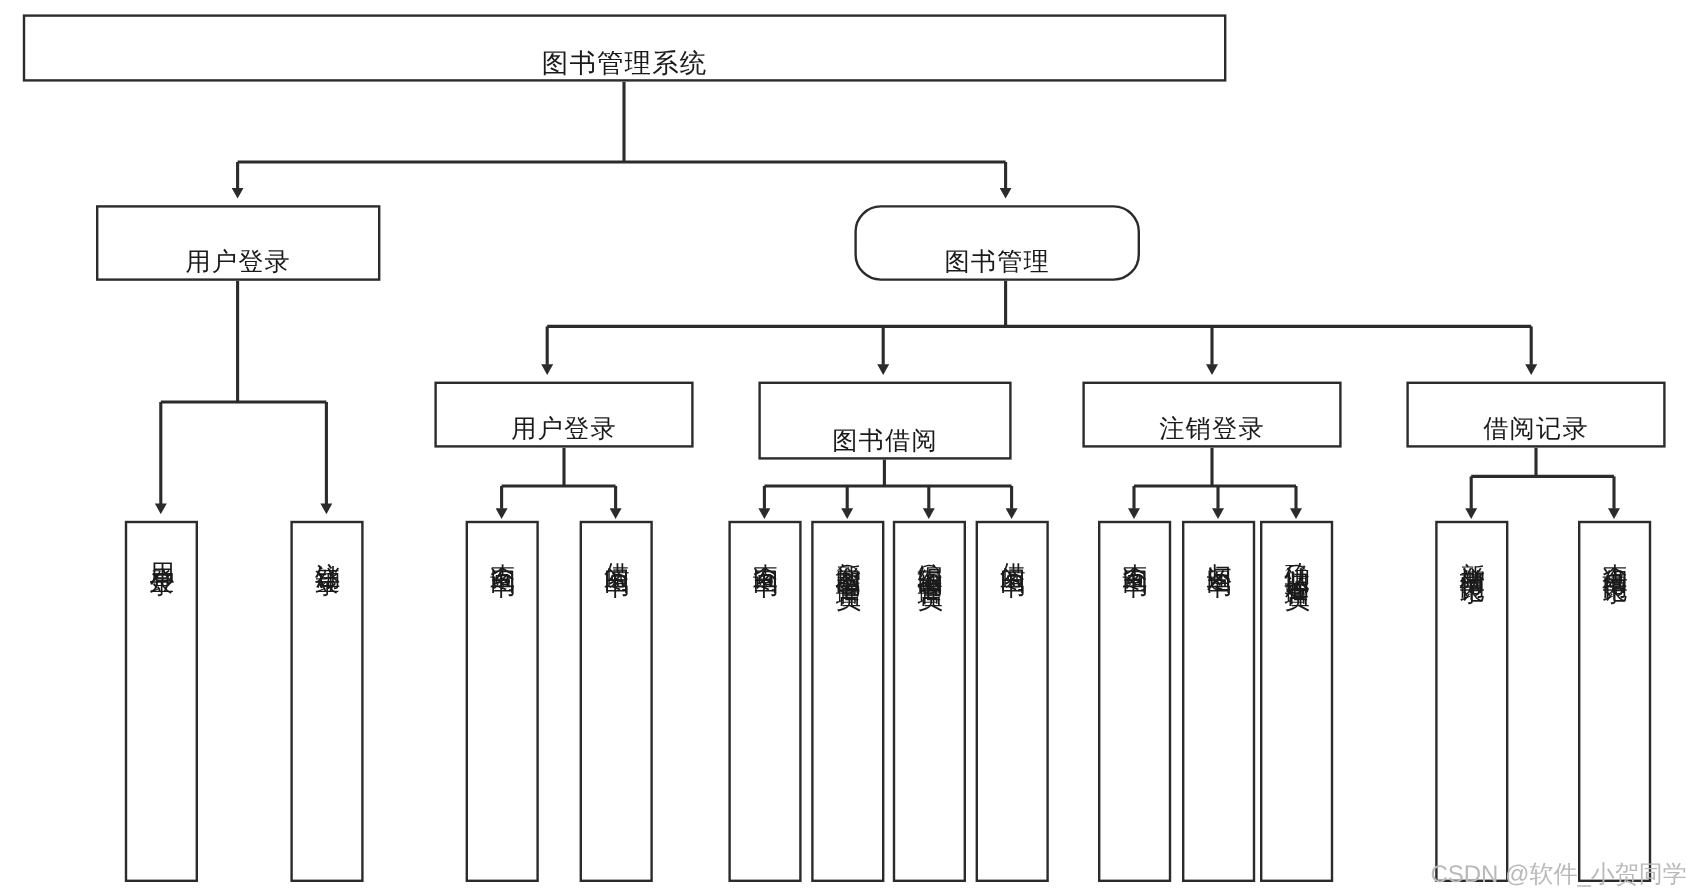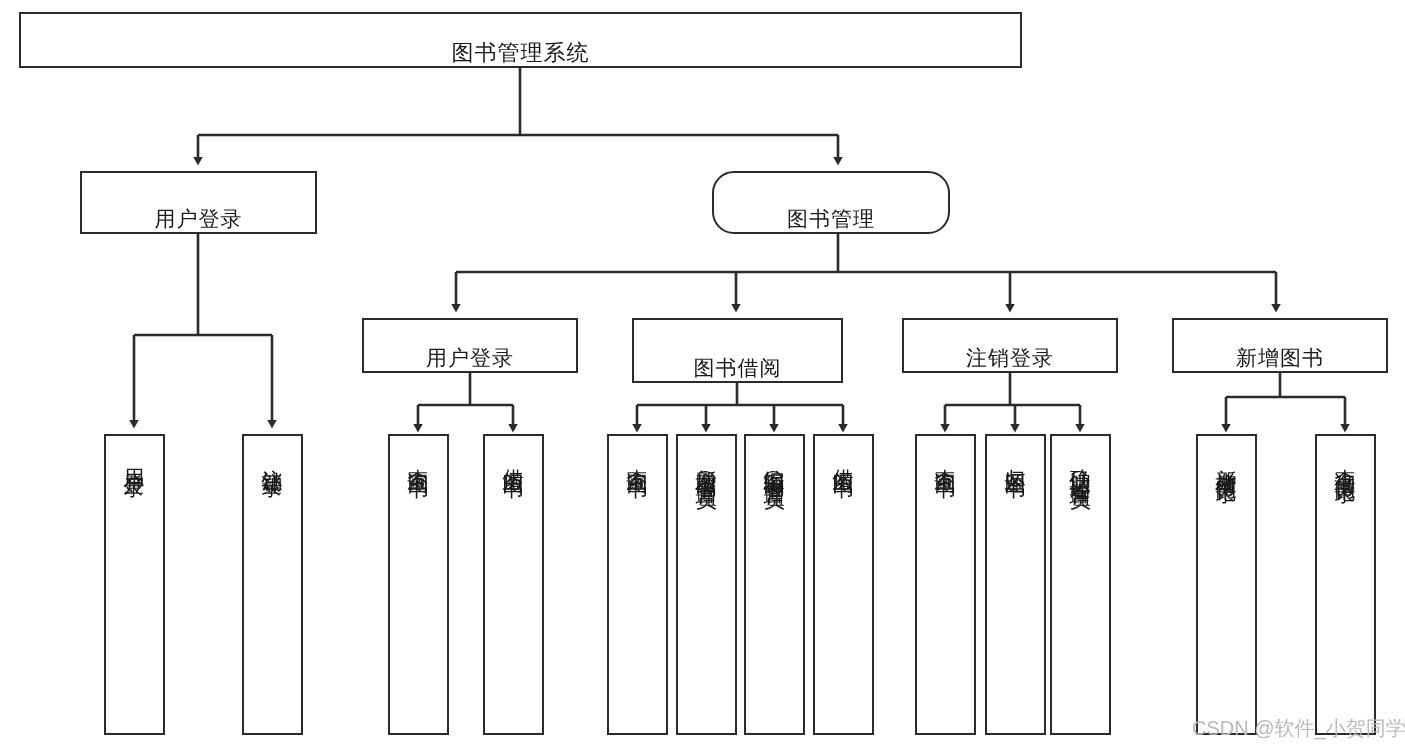--- a/index.html
+++ b/index.html
@@ -139,21 +139,21 @@
   <div class="node h" style="left:362px; top:318px; width:216px; height:55px;">
     <span class="lbl">用户登录</span>
   </div>
   <div class="node h" style="left:632px; top:318px; width:211px; height:65px;">
     <span class="lbl">图书借阅</span>
   </div>
   <div class="node h" style="left:902px; top:318px; width:216px; height:55px;">
     <span class="lbl">注销登录</span>
   </div>
   <div class="node h" style="left:1172px; top:318px; width:216px; height:55px;">
-    <span class="lbl">新增图书</span>
+    <span class="lbl">借阅记录</span>
   </div>
 
   <div class="node v" style="left:104px; top:434px; width:61px; height:301px;">
     <span class="lbl">用户登录</span>
   </div>
   <div class="node v" style="left:242px; top:434px; width:61px; height:301px;">
     <span class="lbl">注销登录</span>
   </div>
 
   <div class="node v" style="left:388px; top:434px; width:61px; height:301px;">

